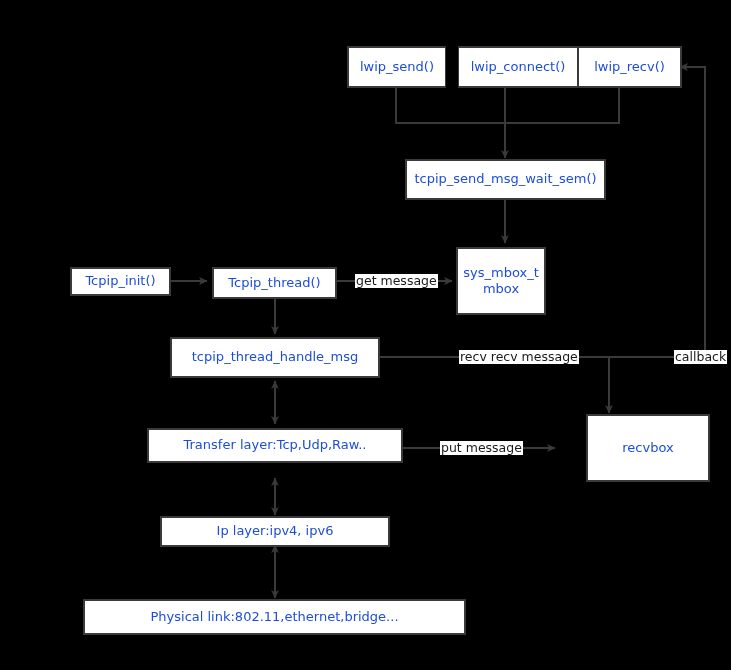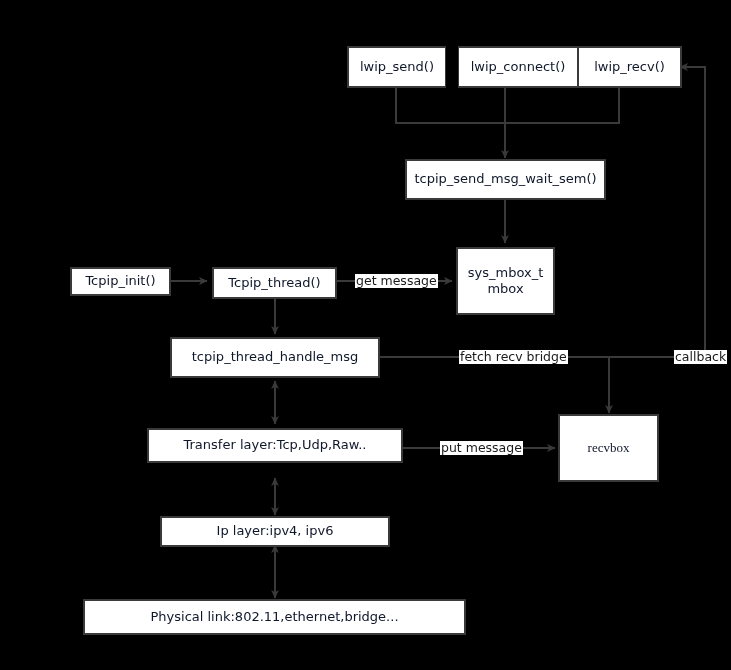--- a/index.html
+++ b/index.html
@@ -22,21 +22,21 @@
     top: 0;
     width: 731px;
     height: 670px;
     pointer-events: none;
   }
   .node {
     position: absolute;
     box-sizing: border-box;
     background: #ffffff;
     border: 2px solid #3a3a3a;
-    color: #0f172a;
+    color: #1d4ed8;
     display: flex;
     align-items: center;
     justify-content: center;
     text-align: center;
     font-size: 13px;
     line-height: 1.25;
     white-space: pre-line;
   }
   .node.seam {
     border-right-width: 1px;
@@ -104,34 +104,34 @@
   <div class="node seam seam-left" style="left:446px; top:46px; width:120px; height:42px;">lwip_connect()</div>
 
   <div class="node seam-left" style="left:566px; top:46px; width:104px; height:42px;">lwip_recv()</div>
 
   <div class="node" style="left:405px; top:159px; width:201px; height:41px;">tcpip_send_msg_wait_sem()</div>
 
   <div class="node" style="left:49px; top:267px; width:101px; height:29px;margin-left:21px;">Tcpip_init()</div>
 
   <div class="node" style="left:212px; top:267px; width:125px; height:32px;">Tcpip_thread()</div>
 
-  <div class="node" style="left:456px; top:247px; width:99px; height:68px;">sys_mbox_t
+  <div class="node" style="left:456px; top:247px; width:90px; height:68px;">sys_mbox_t
 mbox</div>
 
   <div class="node" style="left:170px; top:337px; width:210px; height:41px;">tcpip_thread_handle_msg</div>
 
   <div class="node" style="left:147px; top:428px; width:256px; height:35px;">Transfer layer:Tcp,Udp,Raw..</div>
 
-  <div class="node" style="left:558px; top:414px; width:101px; height:68px;font-family:Liberation Serif, serif;">recvbox</div>
+  <div class="node" style="left:586px; top:414px; width:124px; height:68px;">recvbox</div>
 
   <div class="node" style="left:160px; top:516px; width:230px; height:31px;">Ip layer:ipv4, ipv6</div>
 
   <div class="node" style="left:83px; top:599px; width:383px; height:36px;">Physical link:802.11,ethernet,bridge...</div>
 
   <div class="edge-label" style="left:355px; top:274px;">get message</div>
 
-  <div class="edge-label" style="left:459px; top:350px;">fetch recv bridge</div>
+  <div class="edge-label" style="left:459px; top:350px;">recv recv message</div>
 
   <div class="edge-label" style="left:674px; top:350px;text-align:center;">callback</div>
 
   <div class="edge-label" style="left:440px; top:441px;">put message</div>
 
 </div>
 
 </body></html>

